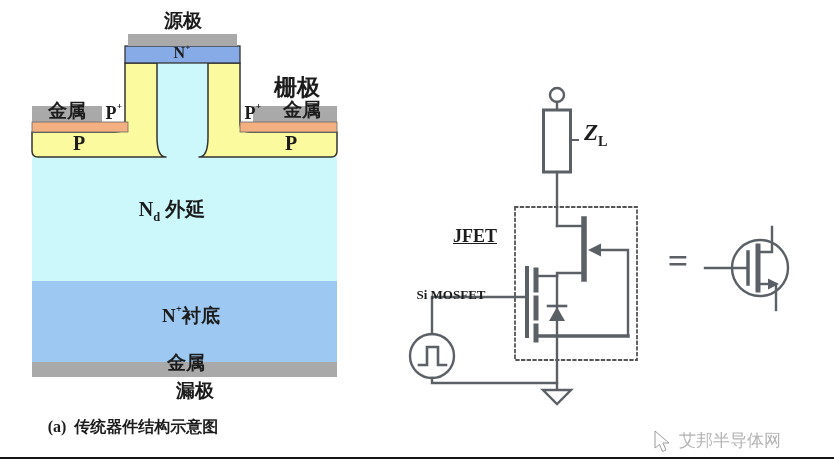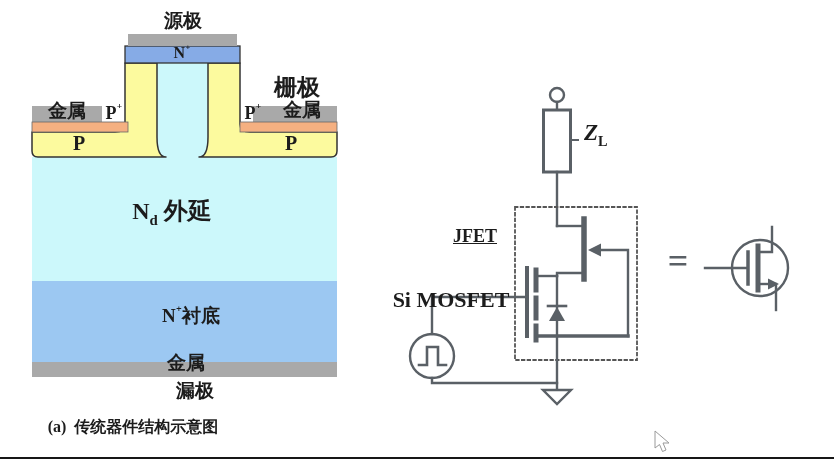--- a/index.html
+++ b/index.html
@@ -107,33 +107,34 @@
 
   <div class="lbl" style="left:67px;top:101px;font-size:19px;">金属</div>
   <div class="lbl" style="left:114px;top:104px;font-size:18px;"><span>P</span><sup>⁺</sup></div>
   <div class="lbl" style="left:79px;top:132px;font-size:20px;">P</div>
 
   <div class="lbl" style="left:297px;top:75px;font-size:23px;">栅极</div>
   <div class="lbl" style="left:302px;top:100px;font-size:19px;">金属</div>
   <div class="lbl" style="left:253px;top:104px;font-size:18px;"><span>P</span><sup>⁺</sup></div>
   <div class="lbl" style="left:291px;top:132px;font-size:20px;">P</div>
 
-  <div class="lbl" style="left:172px;top:198px;font-size:24px;text-align:center;"><span>N</span><sub>d</sub><span> 外延</span></div>
+  <div class="lbl" style="left:172px;top:198px;font-size:20px;text-align:center;"><span>N</span><sub>d</sub><span> 外延</span></div>
 
   <div class="lbl" style="left:191px;top:306px;font-size:19px;"><span>N</span><sup>⁺</sup><span>衬底</span></div>
 
   <div class="lbl" style="left:186px;top:353px;font-size:19px;">金属</div>
   <div class="lbl" style="left:186px;top:381px;font-size:19px;margin-left:9px;">漏极</div>
 
   <div class="lbl caption" style="left:133px;top:418px;">(a)  传统器件结构示意图</div>
 
   <div class="lbl-left" style="left:584px;top:120px;font-size:23px;font-style:italic;font-weight:600;"><span>Z</span><sub style="font-style:normal;">L</sub></div>
 
   <div class="lbl" style="left:475px;top:227px;font-size:18px;text-decoration:underline;">JFET</div>
-  <div class="lbl" style="left:451px;top:288px;font-size:22px;">Si MOSFET</div>
+  <div class="lbl" style="left:451px;top:288px;font-size:13px;">Si MOSFET</div>
 
   <div class="lbl" style="left:678px;top:242px;font-size:36px;font-weight:700;color:#5a6066;">=</div>
 
 
+  <div class="watermark" style="left:730px;top:429px;">艾邦半导体网</div>
 
   <div class="bottom-rule"></div>
 
 </div>
 
 </body></html>

